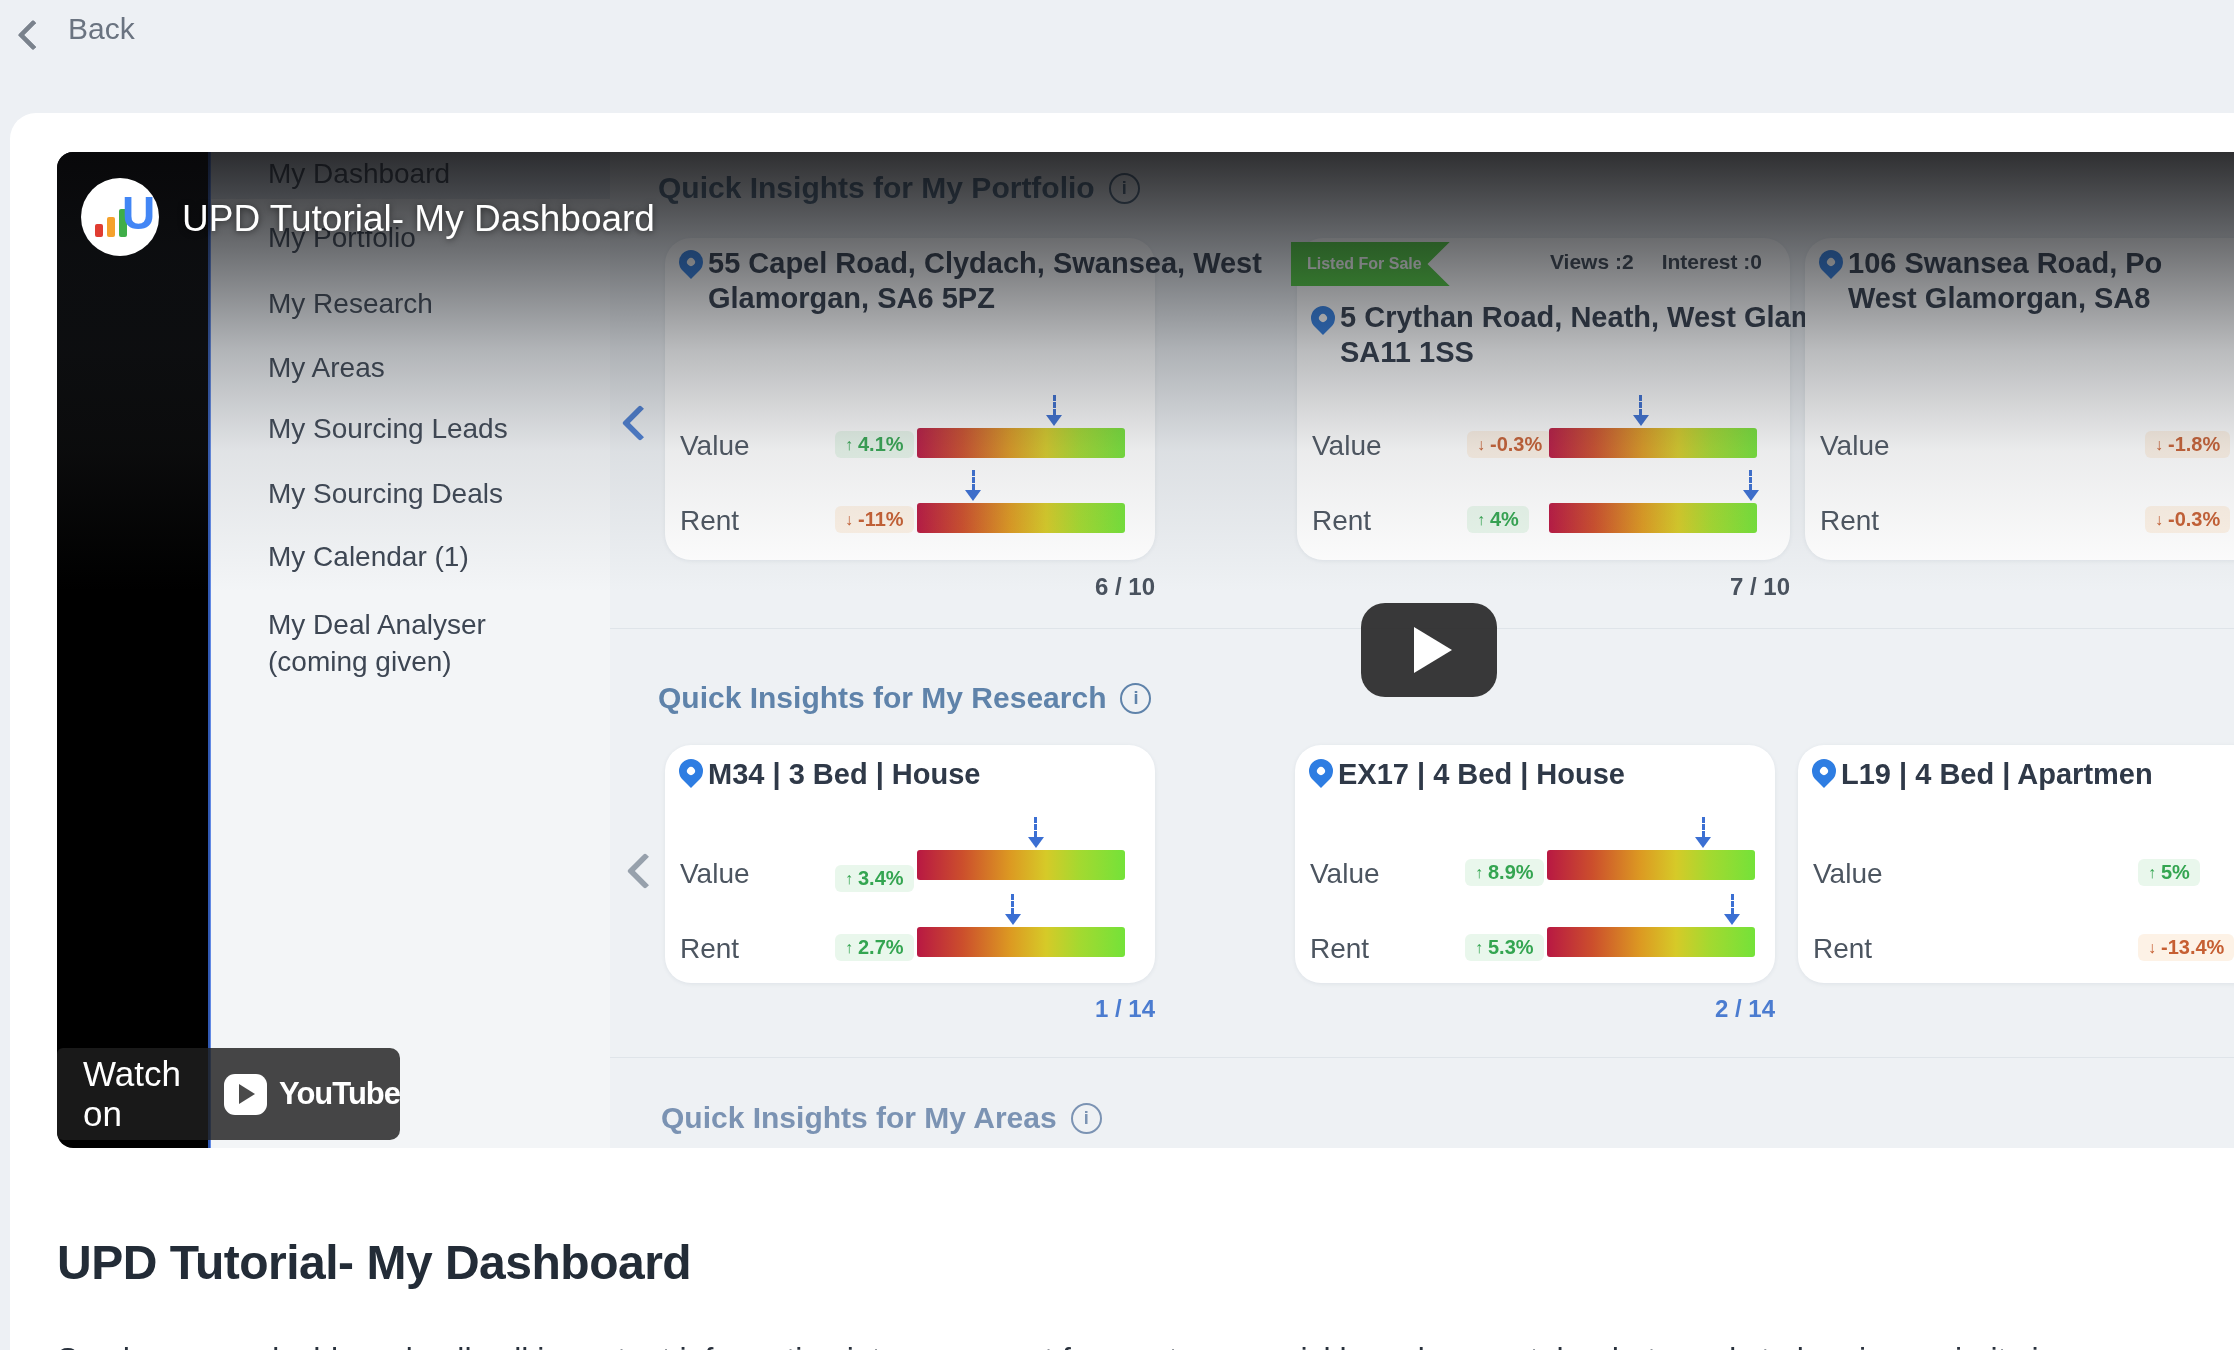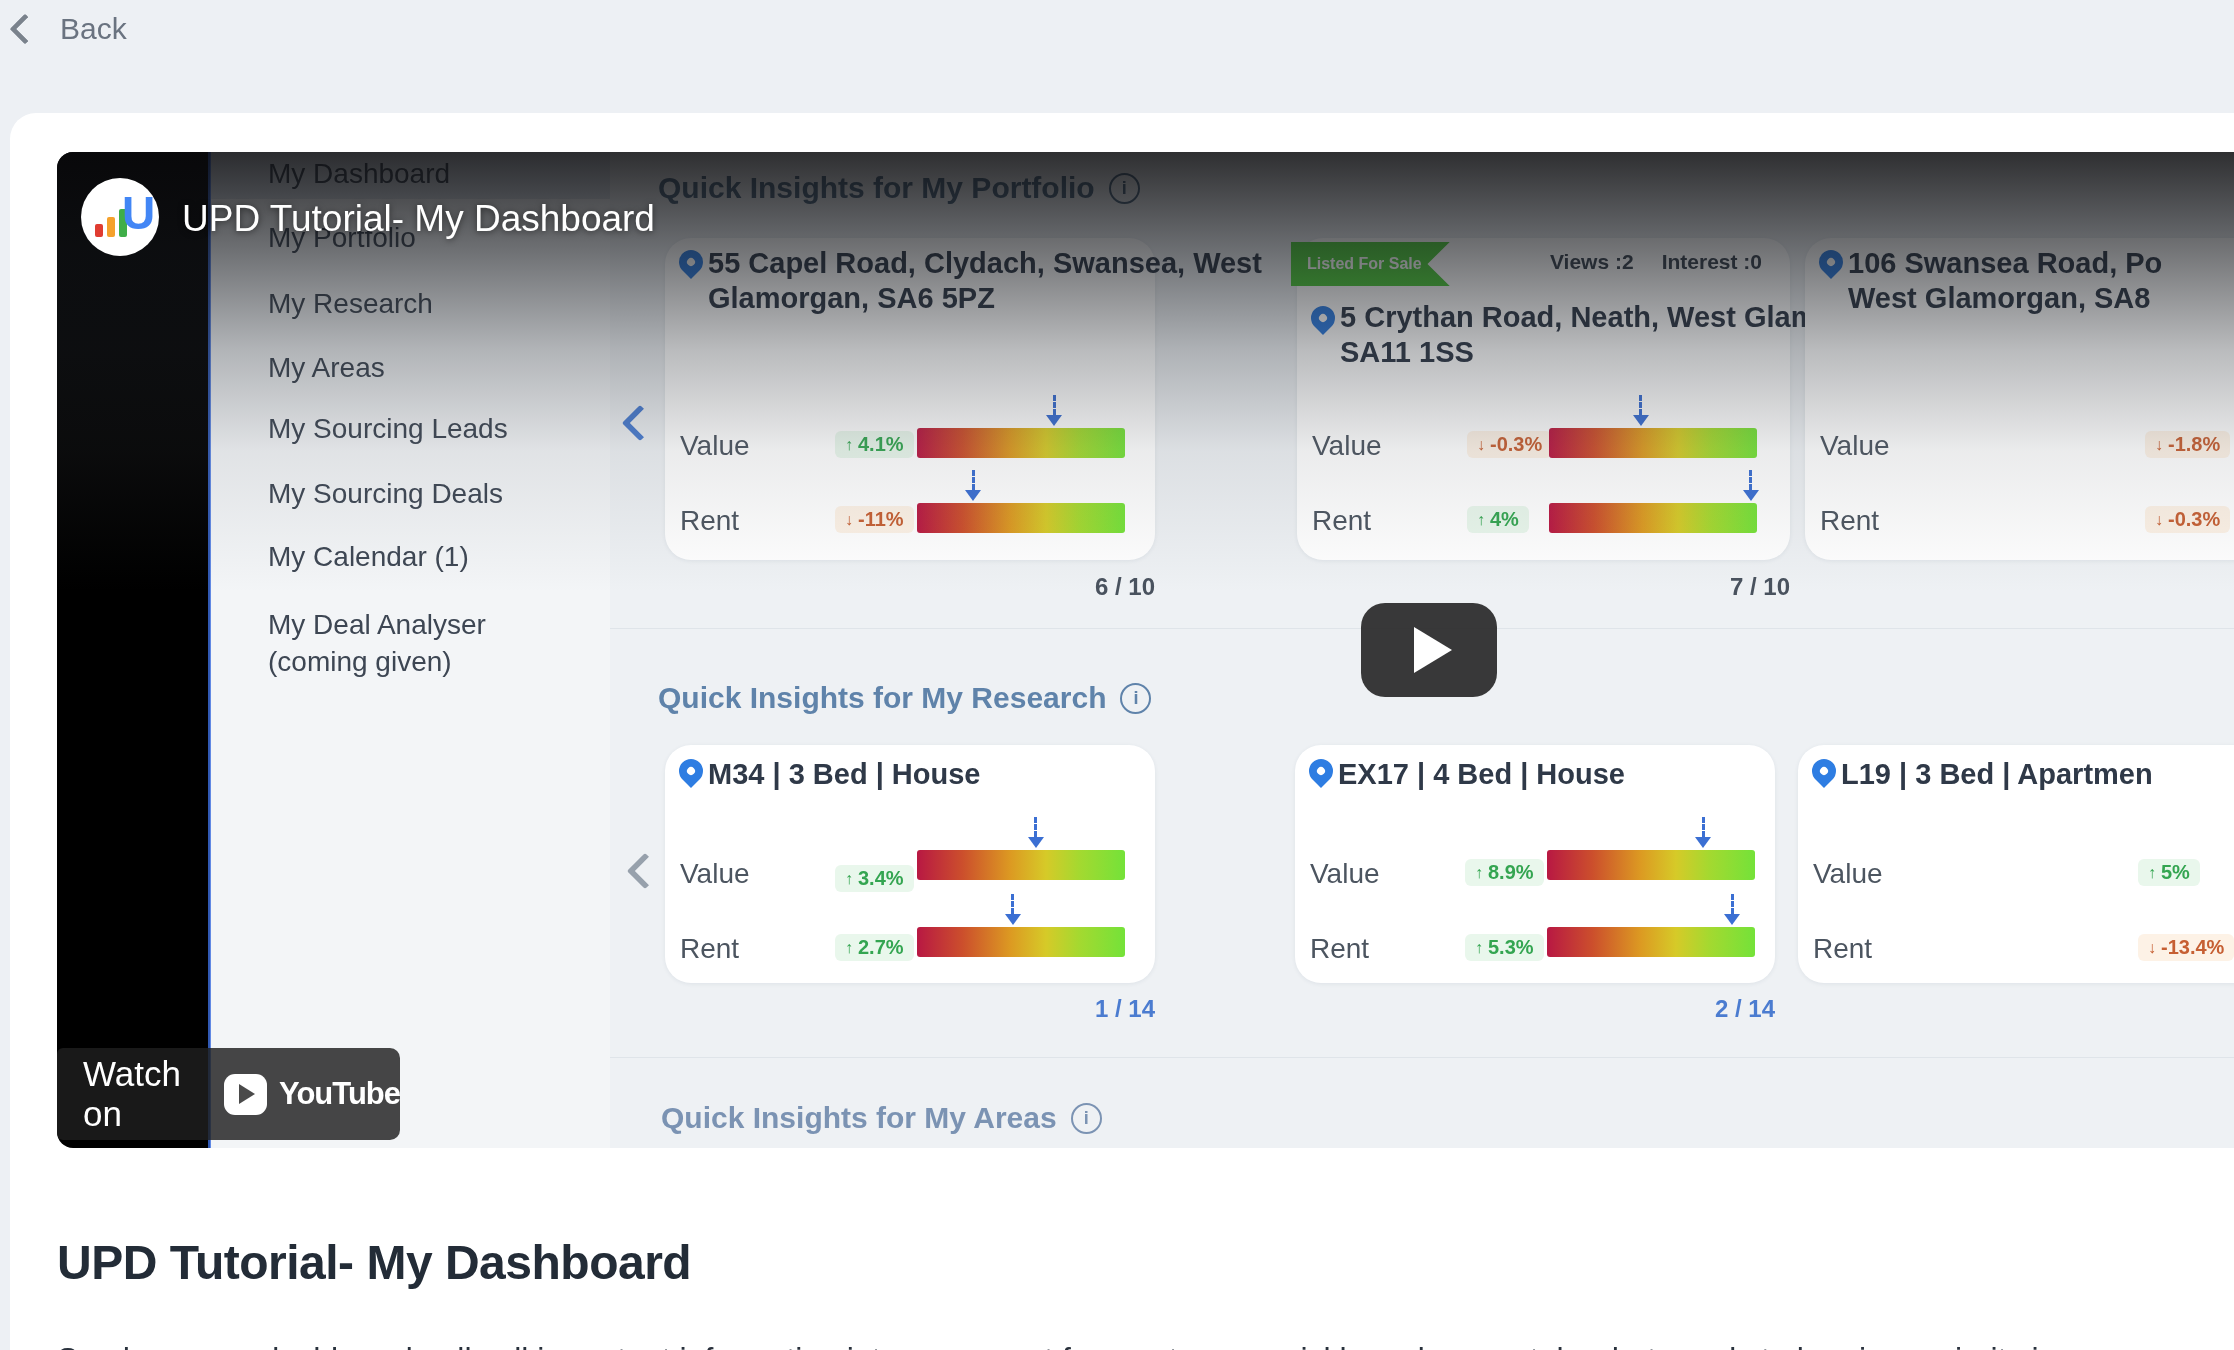--- a/index.html
+++ b/index.html
@@ -1,20 +1,20 @@
 <!DOCTYPE html>
 <html><head>
 <meta charset="utf-8">
 <style>
   html,body{margin:0;padding:0}
   body{width:2234px;height:1350px;position:relative;overflow:hidden;
        background:#edf0f4;font-family:"Liberation Sans",sans-serif;}
 
   
-  .back{position:absolute;left:14px;top:12px;display:flex;align-items:center;gap:24px;color:#6a7380;cursor:pointer}
+  .back{position:absolute;left:22px;top:12px;display:flex;align-items:flex-end;gap:24px;color:#6a7380;cursor:pointer}
   .back .chev{width:17px;height:17px;border-left:5px solid #7a828c;border-bottom:5px solid #7a828c;
               transform:rotate(45deg);border-radius:2px}
   .back .lbl{font-size:30px}
 
   
   .page-card{position:absolute;left:10px;top:113px;width:2240px;height:1237px;background:#ffffff;
              border-top-left-radius:26px}
 
   
   .video{position:absolute;left:47px;top:39px;width:2200px;height:996px;background:#000;
@@ -236,21 +236,21 @@
         <span class="arrow" style="left: 89%;">
             <i class="stem"></i>
             <i class="head"></i>
           </span>
       </div>
     </div>
     <div class="pagen blue" style="left:1588px;top:843px">2 / 14</div>
 
     <div class="card wide" style="left:1741px;top:593px;width:600px;height:238px">
       <span class="pin" style="left:14px;top:14px"></span>
-      <div class="addr" style="top:12px">L19 | 3 Bed | Apartmen</div>
+      <div class="addr" style="top:12px">L19 | 4 Bed | Apartmen</div>
       <div class="metric" style="top:113px">Value</div>
       <span class="badge up" style="top:114px">5%</span>
       <div class="metric" style="top:188px">Rent</div>
       <span class="badge down" style="top:189px">-13.4%</span>
     </div>
 
     <div class="divider" style="top:905px"></div>
 
     <div class="shead" style="left:604px;top:949px;color:#7b93b3">
       <span>Quick Insights for My Areas</span>

